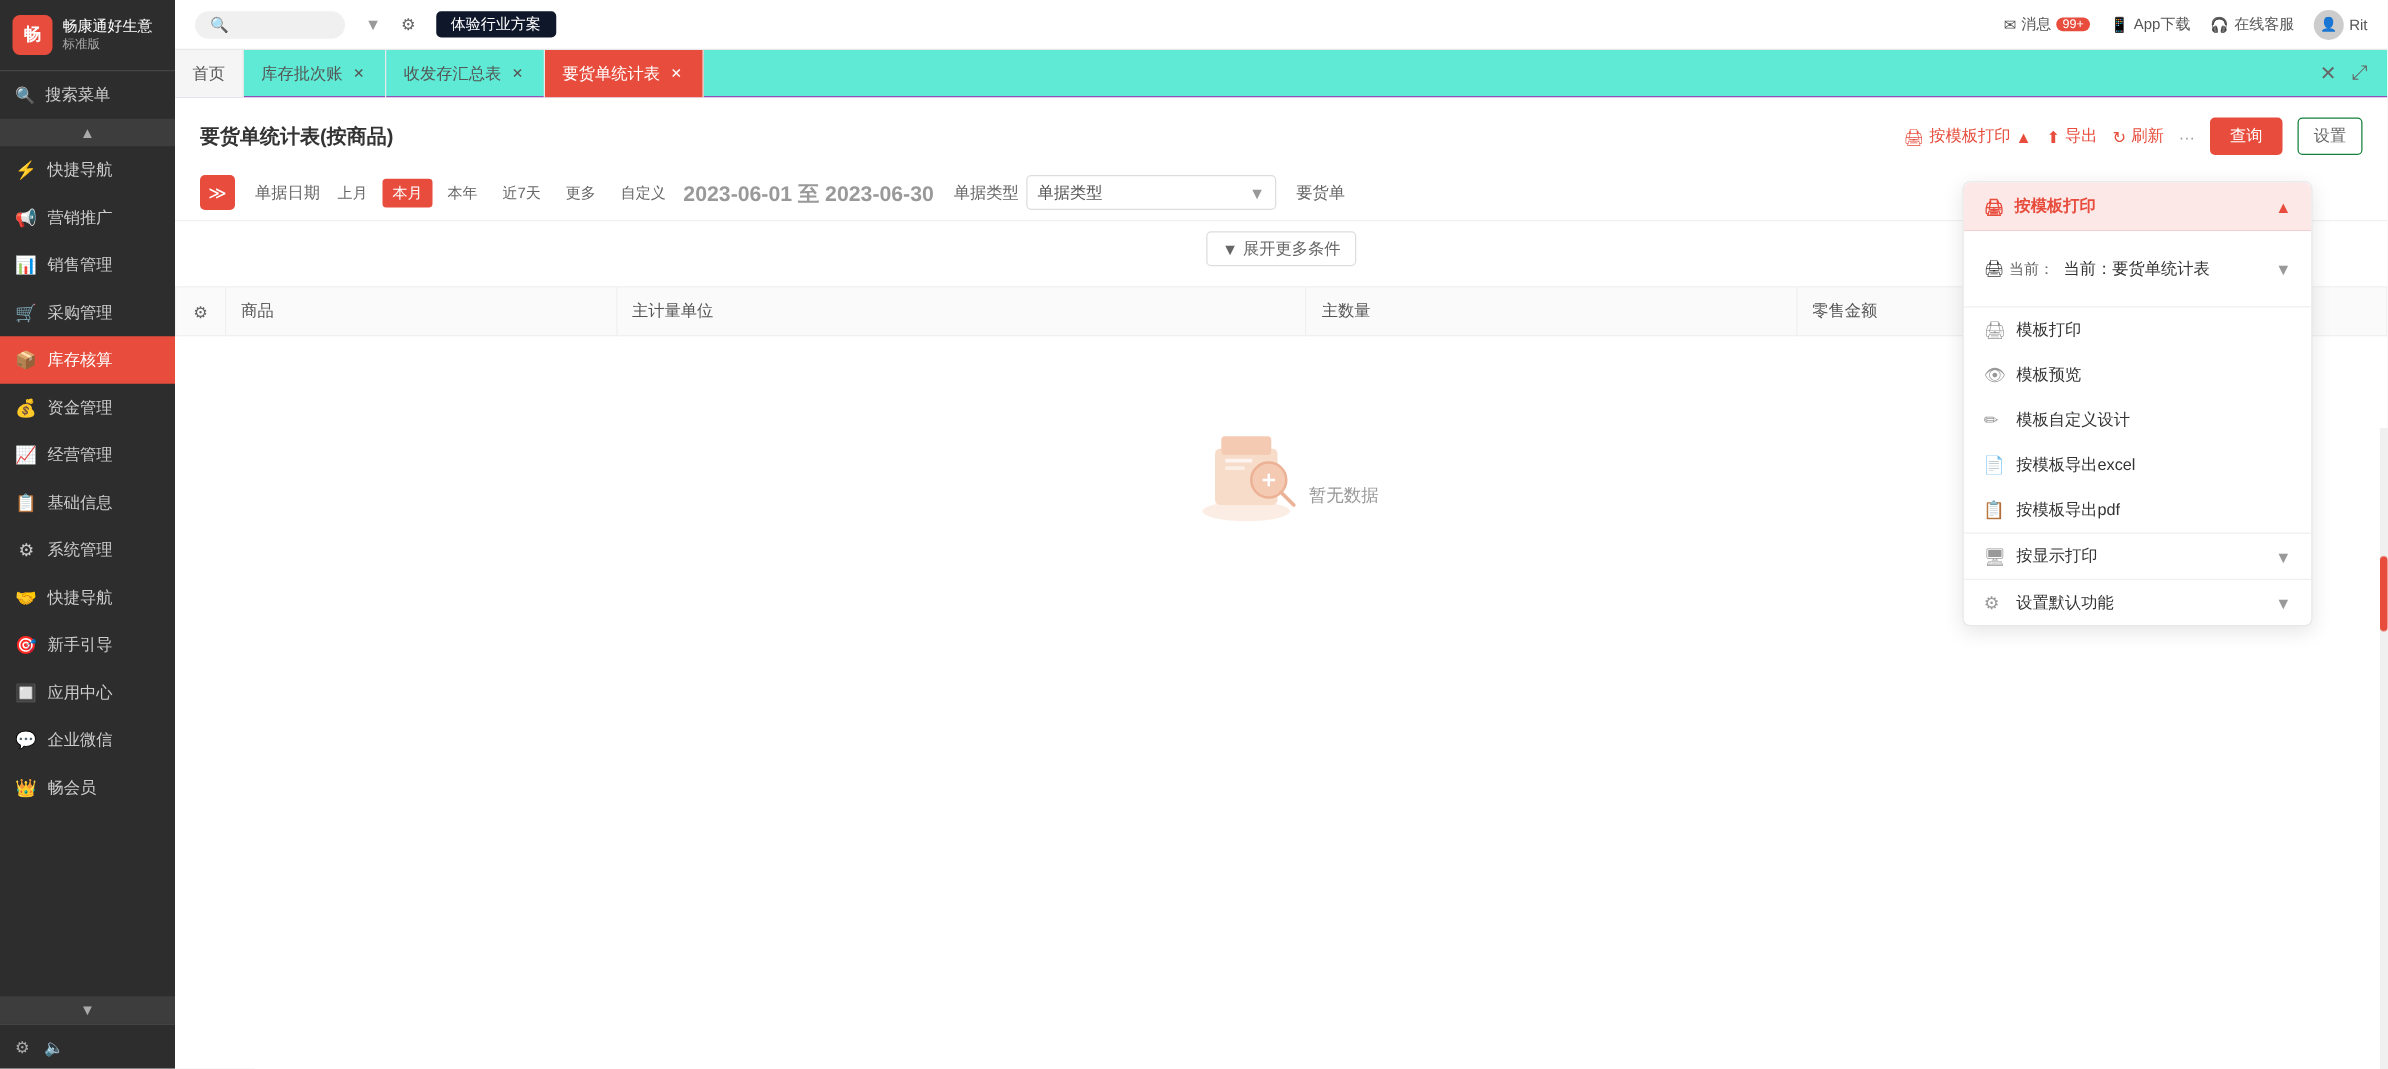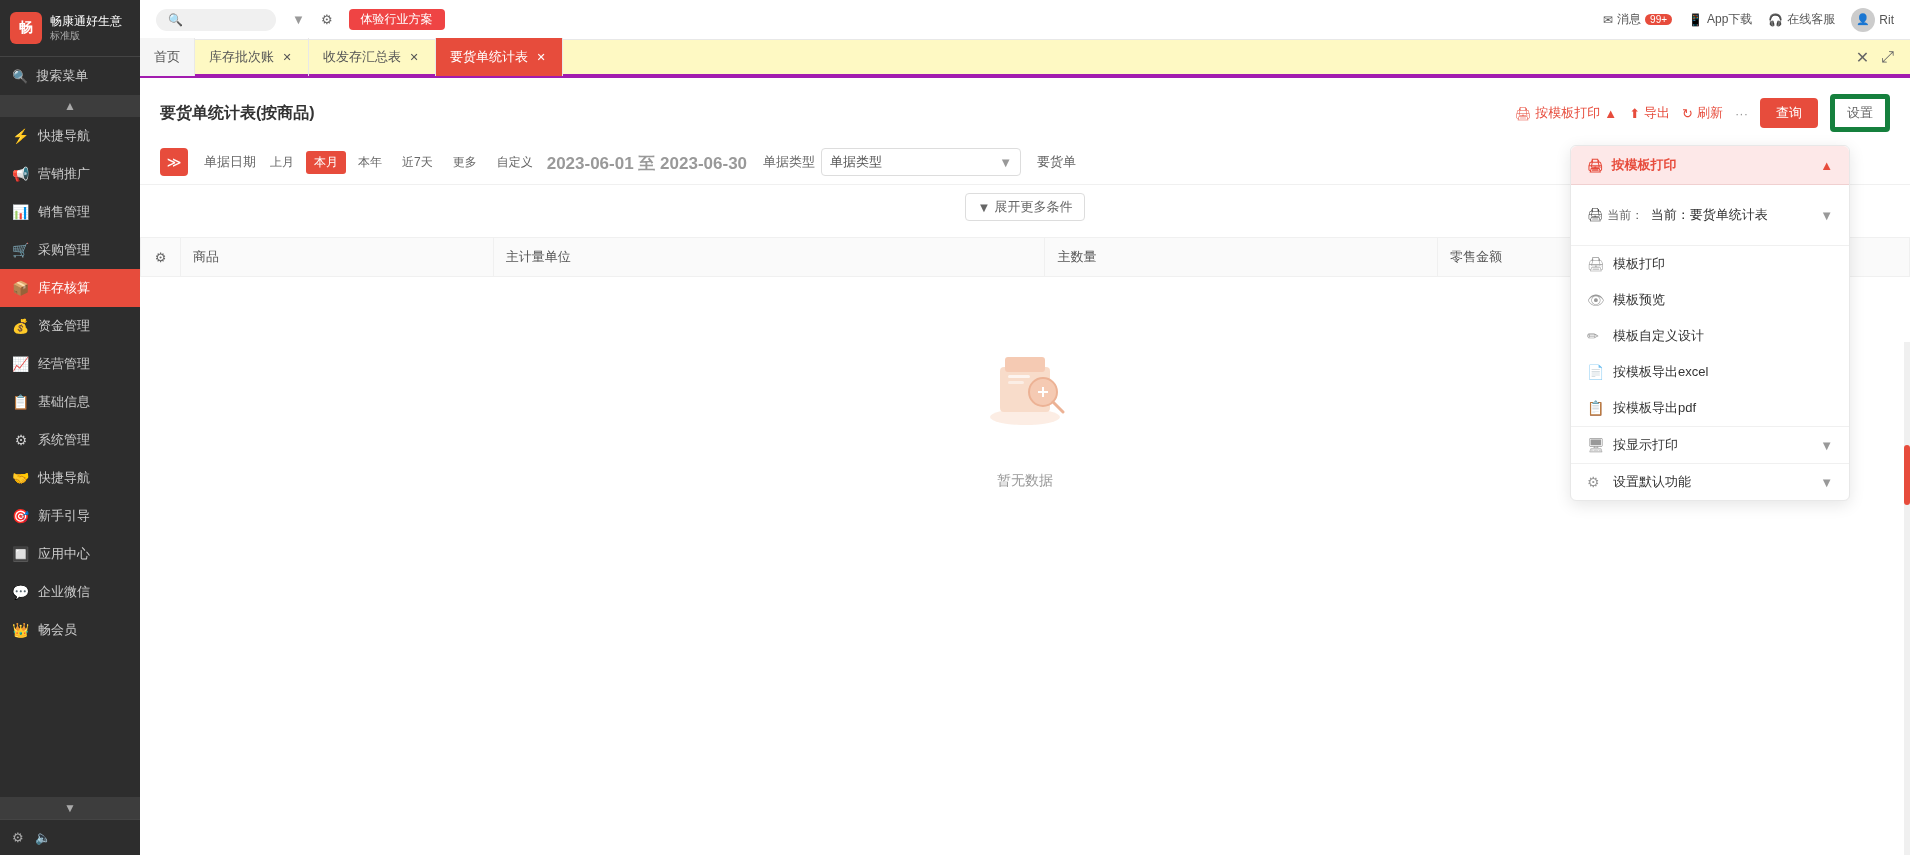--- a/index.html
+++ b/index.html
@@ -86,42 +86,42 @@
       border-radius: 12px;
       padding: 4px 12px;
       display: flex; align-items: center; gap: 6px;
       color: #999; font-size: 12px; width: 120px;
     }
     .topbar-right {
       margin-left: auto;
       display: flex; align-items: center; gap: 16px;
     }
     .topbar-btn {
-      background: #ef4444;
+      background: #0f172a;
       color: white;
       border: none;
       border-radius: 4px;
       padding: 2px 12px;
       cursor: pointer;
       font-size: 12px;
     }
     .topbar-icon-btn {
       display: flex; align-items: center; gap: 4px;
       color: #555; cursor: pointer; font-size: 12px;
     }
     .topbar-icon-btn .badge {
       background: #e74c3c; color: white; border-radius: 8px;
       padding: 0 5px; font-size: 10px; margin-left: 0;
     }
     .topbar-gear { cursor: pointer; color: #666; }
 
     
     .tabbar {
-      background: #fef9c3;
-      border-bottom: 4px solid #a21caf;
+      background: #5eead4;
+      border-bottom: 1px solid #a21caf;
       display: flex; align-items: center;
       padding: 0;
       height: 38px;
       justify-content: flex-end;
     }
     .tab {
       padding: 0 14px;
       height: 38px;
       display: flex; align-items: center; gap: 6px;
       cursor: pointer; color: #555; font-size: 13px;
@@ -180,21 +180,21 @@
       color: white;
       border: none;
       border-radius: 4px;
       padding: 6px 16px;
       cursor: pointer;
       font-size: 13px;
     }
     .btn-outline {
       background: white;
       color: #666;
-      border: 5px solid #15803d;
+      border: 1px solid #15803d;
       border-radius: 4px;
       padding: 5px 12px;
       cursor: pointer;
       font-size: 13px;
     }
 
     
     .filter-bar {
       padding: 8px 20px;
       display: flex; align-items: center; gap: 16px;
@@ -263,21 +263,21 @@
       color: #555;
       font-size: 13px;
     }
     .data-table th:first-child {
       width: 40px; text-align: center;
     }
     .settings-icon { color: #666; cursor: pointer; }
 
     
     .empty-state {
-      display: flex; flex-direction: column; align-items: center;
+      display: flex; flex-direction: row; align-items: center;
       justify-content: center; padding: 60px 20px; text-align: center;
     }
     .empty-icon {
       font-size: 80px; margin-bottom: 16px;
       opacity: 0.6;
     }
     .empty-text { color: #999; font-size: 14px; }
     .print-dropdown {
       position: absolute;
       top: 145px;

